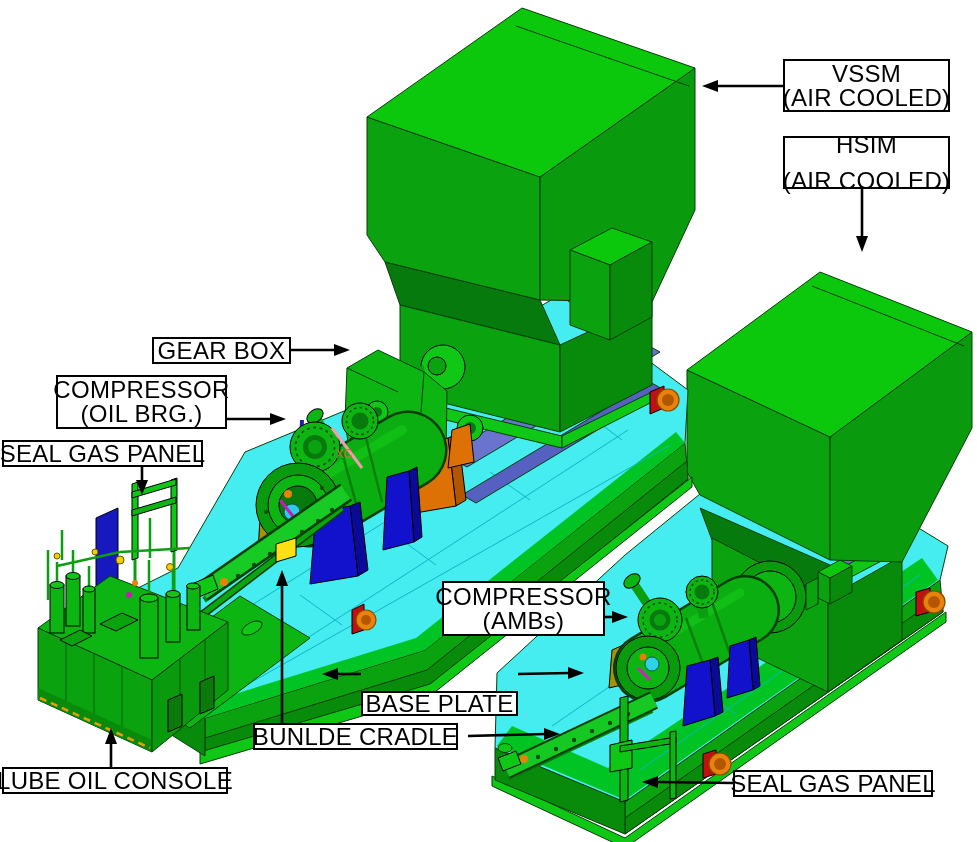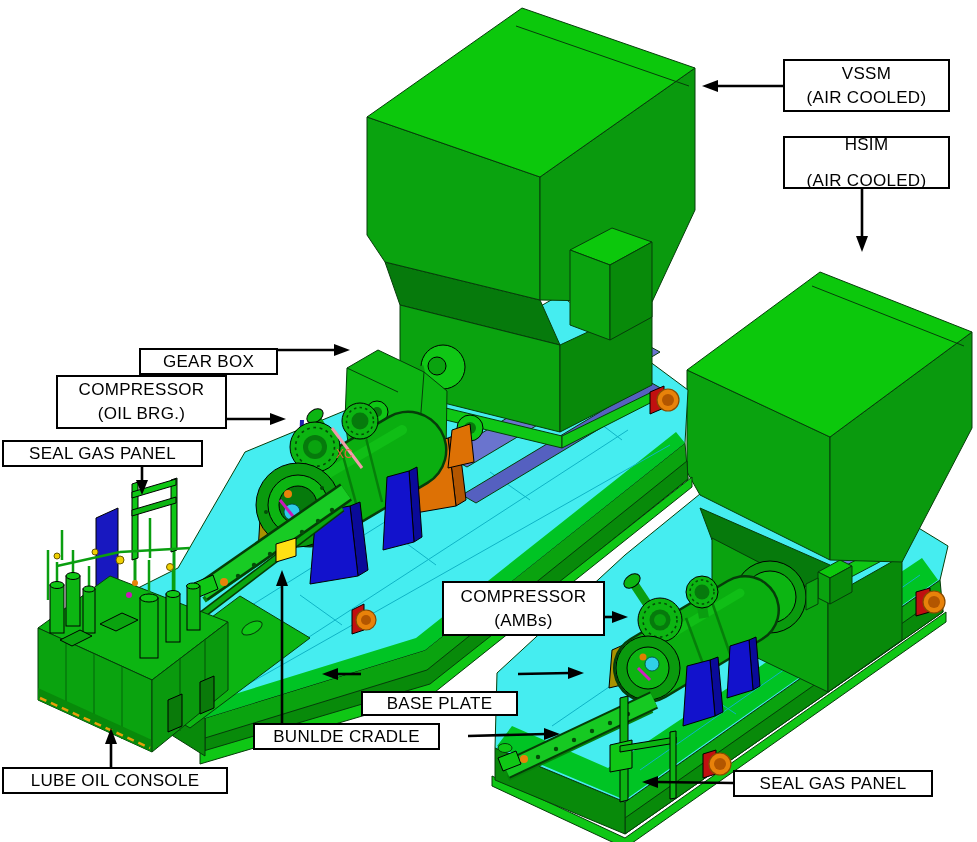--- a/index.html
+++ b/index.html
@@ -1,21 +1,21 @@
 <!DOCTYPE html>
 <html><head>
 <meta charset="utf-8">
 <style>
   html,body{margin:0;padding:0;background:#fff;}
   .stage{position:relative;width:977px;height:842px;background:#fff;overflow:hidden;
          font-family:"Liberation Sans", sans-serif;}
   .scene{position:absolute;left:0;top:0;}
   .callout{position:absolute;background:#fff;border:2px solid #000;box-sizing:border-box;
            display:flex;flex-direction:column;align-items:center;justify-content:center;
-           text-align:center;font-size:17px;line-height:24px;color:#000;letter-spacing:.3px;
+           text-align:center;font-size:24px;line-height:24px;color:#000;letter-spacing:.3px;
            white-space:nowrap;}
   
   .gt{fill:#0cc80c}          
   .gl{fill:#0aa30f}          
   .gr{fill:#0a9a0e}          
   .gd{fill:#088a0a}          
   .gD{fill:#067a0c}          
   .gb{fill:#0cb512}          
   .gf{fill:#0fc715}          
   .cy{fill:#45edf0}          
@@ -369,38 +369,38 @@
 </svg>
 
 <div class="callout" style="left:783px;top:59px;width:167px;height:53px;">
   <span>VSSM</span>
   <span>(AIR COOLED)</span>
 </div>
 <div class="callout" style="left:783px;top:136px;width:167px;height:53px;gap:12px;">
   <span>HSIM</span>
   <span>(AIR COOLED)</span>
 </div>
-<div class="callout" style="left:139px;top:337px;width:139px;height:27px;margin-top:11px;">
+<div class="callout" style="left:152px;top:337px;width:139px;height:27px;">
   <span>GEAR BOX</span>
 </div>
 <div class="callout" style="left:56px;top:375px;width:171px;height:54px;">
   <span>COMPRESSOR</span>
   <span>(OIL BRG.)</span>
 </div>
 <div class="callout" style="left:2px;top:440px;width:201px;height:27px;">
   <span>SEAL GAS PANEL</span>
 </div>
 <div class="callout" style="left:442px;top:581px;width:163px;height:55px;">
   <span>COMPRESSOR</span>
   <span>(AMBs)</span>
 </div>
 <div class="callout" style="left:361px;top:691px;width:157px;height:25px;">
   <span>BASE PLATE</span>
 </div>
-<div class="callout" style="left:253px;top:723px;width:187px;height:27px;">
+<div class="callout" style="left:253px;top:723px;width:205px;height:27px;">
   <span>BUNLDE CRADLE</span>
 </div>
 <div class="callout" style="left:2px;top:767px;width:226px;height:27px;">
   <span>LUBE OIL CONSOLE</span>
 </div>
 <div class="callout" style="left:733px;top:770px;width:200px;height:27px;">
   <span>SEAL GAS PANEL</span>
 </div>
 
 </div>

